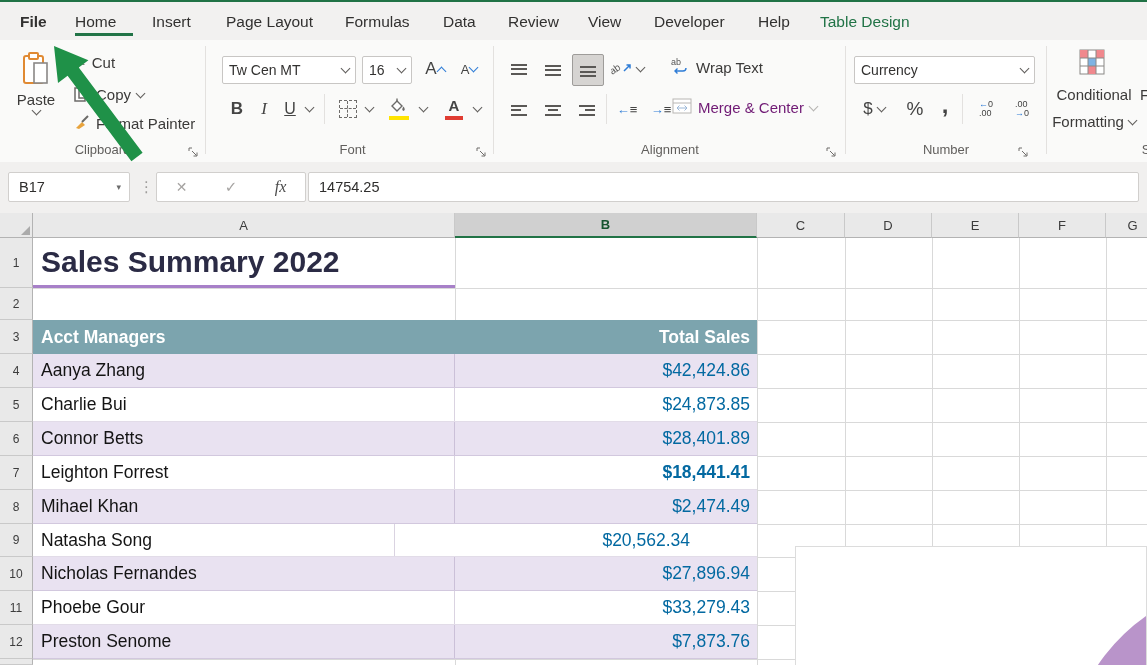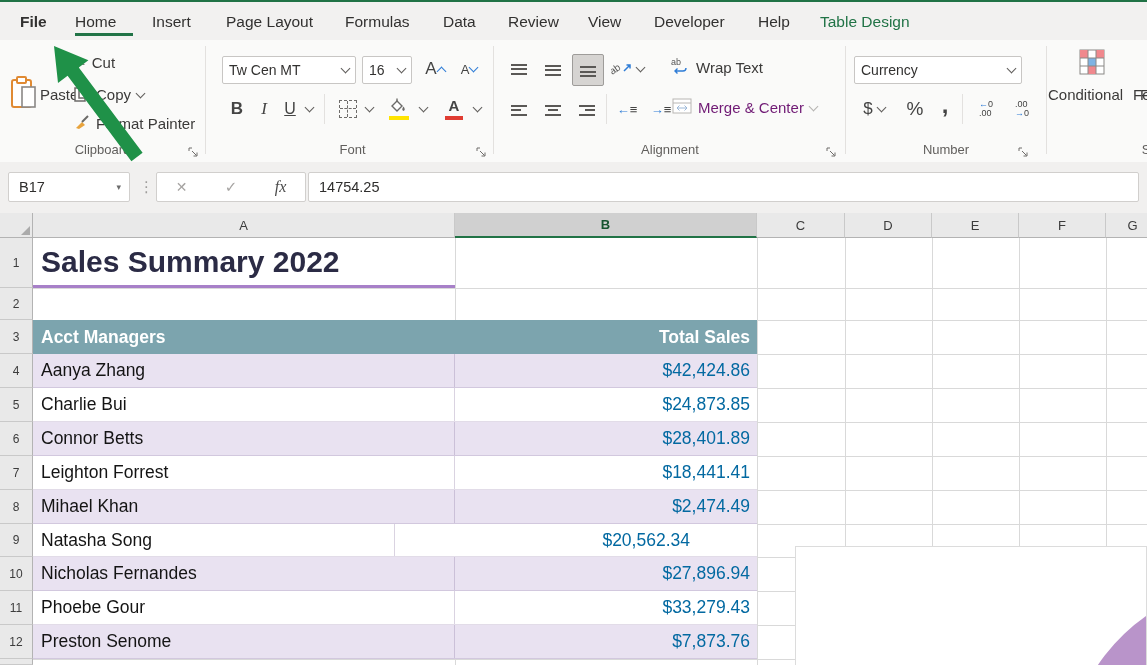--- a/index.html
+++ b/index.html
@@ -73,21 +73,21 @@
       <span class="tab" style="left: 508px;">Review</span>
       <span class="tab" style="left: 588px;">View</span>
       <span class="tab" style="left: 654px;">Developer</span>
       <span class="tab" style="left: 758px;">Help</span>
       <span class="tab contextual" style="left: 820px;">Table Design</span>
     </div>
   <div class="abs" id="home-underline"></div>
 
   <div class="abs" id="ribbon">
 
-    <div class="rbtn" style="left:10px;top:12px;width:52px;height:84px;flex-direction:row;gap:2px;justify-content:flex-start;">
+    <div class="rbtn" style="left:10px;top:12px;width:52px;height:84px;flex-direction:column;gap:2px;justify-content:flex-start;">
       <span>
         <svg width="28" height="34" viewBox="0 0 28 34">
           <rect x="2" y="4" width="19" height="27" rx="2" fill="#fff" stroke="#e08a33" stroke-width="2"></rect>
           <rect x="7" y="1" width="9" height="6" rx="1" fill="#fff" stroke="#e08a33" stroke-width="2"></rect>
           <rect x="12" y="11" width="13" height="20" fill="#fff" stroke="#8a8886" stroke-width="1.6"></rect>
         </svg>
       </span>
       <span>Paste</span>
       <span class="chev"></span>
     </div>
@@ -272,21 +272,21 @@
     </div>
     <div class="glabel" style="left:500px;width:340px;">Alignment</div>
     <div class="launch" style="left:826px;">
       <svg width="11" height="11">
           <path d="M1 4 V1 H4" fill="none" stroke="#6e6c6a"></path>
           <path d="M4 4 L8.5 8.5 M9 5.5 V9 H5.5" fill="none" stroke="#6e6c6a"></path>
         </svg>
     </div>
     <div class="gsep" style="left:845px;"></div>
 
-    <div class="combo" style="left:854px;top:16px;width:168px;height:28px;">
+    <div class="combo" style="left:854px;top:16px;width:181px;height:28px;">
       <span>Currency</span>
       <span class="chev"></span>
     </div>
     <div class="sq" style="left:856px;top:54px;width:36px;height:30px;gap:5px;">
       <span style="font-size:17px;color:#444;">$</span>
       <span class="chev"></span>
     </div>
     <div class="sq" style="left:900px;top:54px;width:30px;height:30px;">
       <span style="font-size:19px;color:#444;">%</span>
     </div>
@@ -321,21 +321,21 @@
         <rect x="1" y="1" width="8" height="8" fill="#f0888d"></rect>
         <rect x="17" y="1" width="8" height="8" fill="#f0888d"></rect>
         <rect x="9" y="9" width="8" height="8" fill="#7fb3e3"></rect>
         <rect x="9" y="17" width="8" height="8" fill="#f0888d"></rect>
         <line x1="9" y1="1" x2="9" y2="25" stroke="#8a8886"></line>
           <line x1="17" y1="1" x2="17" y2="25" stroke="#8a8886"></line>
         <line x1="1" y1="9" x2="25" y2="9" stroke="#8a8886"></line>
           <line x1="1" y1="17" x2="25" y2="17" stroke="#8a8886"></line>
       </svg>
     </div>
-    <div class="rbtn" style="left:1048px;top:46px;width:92px;flex-direction:row;gap:10px;">
+    <div class="rbtn" style="left:1048px;top:46px;width:92px;flex-direction:column;gap:10px;">
       <span>Conditional</span>
       <span style="display:flex;align-items:center;gap:5px;">
         <span>Formatting</span>
         <span class="chev"></span>
       </span>
     </div>
     <div class="rbtn" style="left:1140px;top:46px;">
       <span>F</span>
     </div>
     <div class="glabel" style="left:1136px;width:20px;">S</div>
@@ -422,21 +422,21 @@
         <div class="cellrow" style="left: 33px; top: 175px; width: 724px; height: 34px; background: rgb(255, 255, 255); border-bottom: 1px solid rgba(160, 140, 180, 0.3);">
           <div class="cname" style="width: 422px;">Charlie Bui</div>
           <div class="cval" style="width: 302px;">$24,873.85</div>
         </div>
         <div class="cellrow" style="left: 33px; top: 209px; width: 724px; height: 34px; background: rgb(233, 226, 241); border-bottom: 1px solid rgba(160, 140, 180, 0.3);">
           <div class="cname" style="width: 422px;">Connor Betts</div>
           <div class="cval" style="width: 302px;">$28,401.89</div>
         </div>
         <div class="cellrow" style="left: 33px; top: 243px; width: 724px; height: 34px; background: rgb(255, 255, 255); border-bottom: 1px solid rgba(160, 140, 180, 0.3);">
           <div class="cname" style="width: 422px;">Leighton Forrest</div>
-          <div class="cval" style="width: 302px;">$18,441.41</div>
+          <div class="cval" style="width: 302px; font-weight: bold;">$18,441.41</div>
         </div>
         <div class="cellrow" style="left: 33px; top: 277px; width: 724px; height: 34px; background: rgb(233, 226, 241); border-bottom: 1px solid rgba(160, 140, 180, 0.3);">
           <div class="cname" style="width: 422px;">Mihael Khan</div>
           <div class="cval" style="width: 302px;">$2,474.49</div>
         </div>
         <div class="cellrow" style="left: 33px; top: 311px; width: 724px; height: 33px; background: rgb(255, 255, 255); border-bottom: 1px solid rgba(160, 140, 180, 0.3);">
           <div class="cname" style="width: 362px;">Natasha Song</div>
           <div class="cval" style="width: 302px;">$20,562.34</div>
         </div>
         <div class="cellrow" style="left: 33px; top: 344px; width: 724px; height: 34px; background: rgb(233, 226, 241); border-bottom: 1px solid rgba(160, 140, 180, 0.3);">

